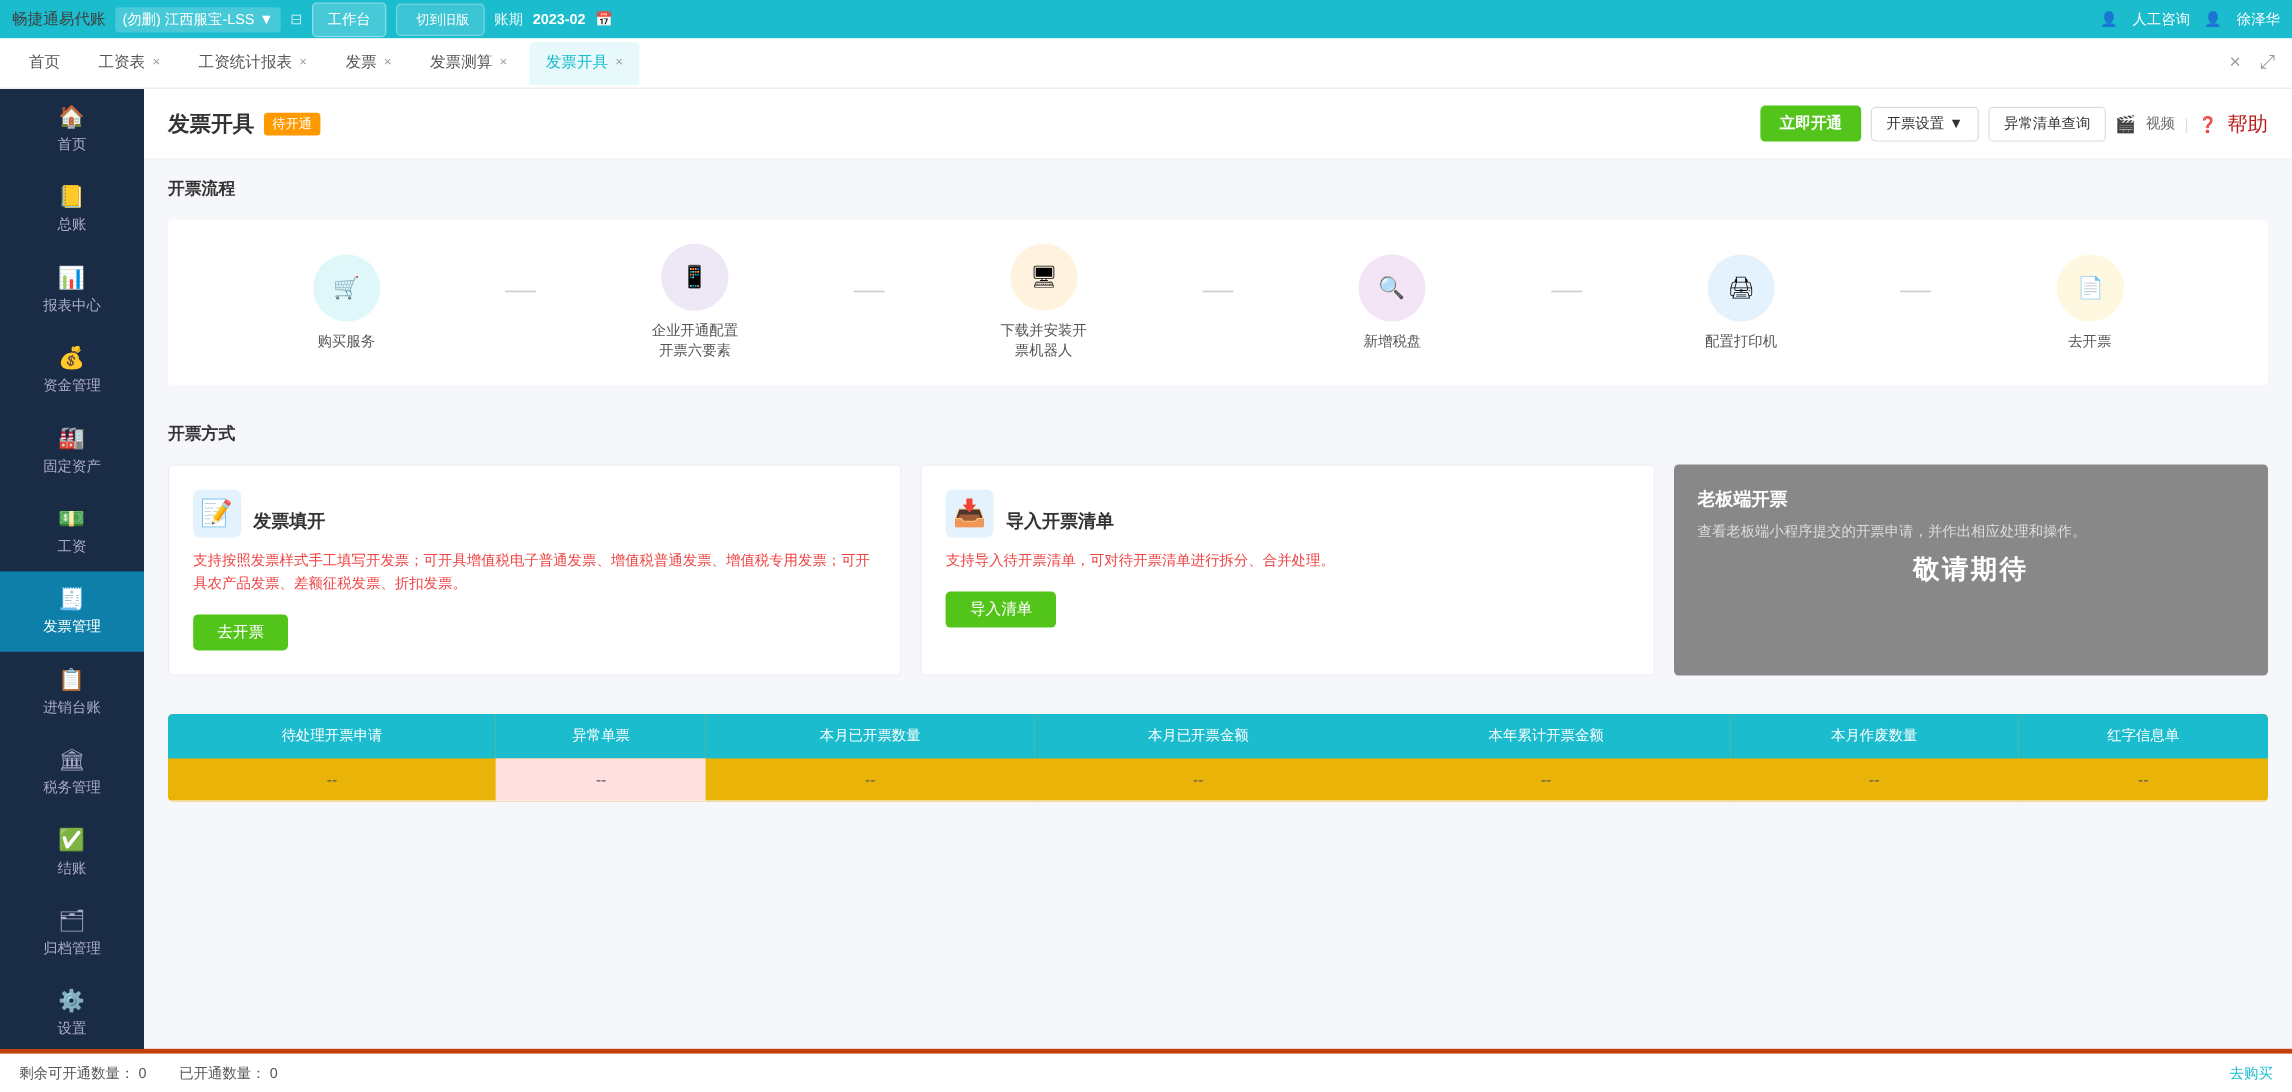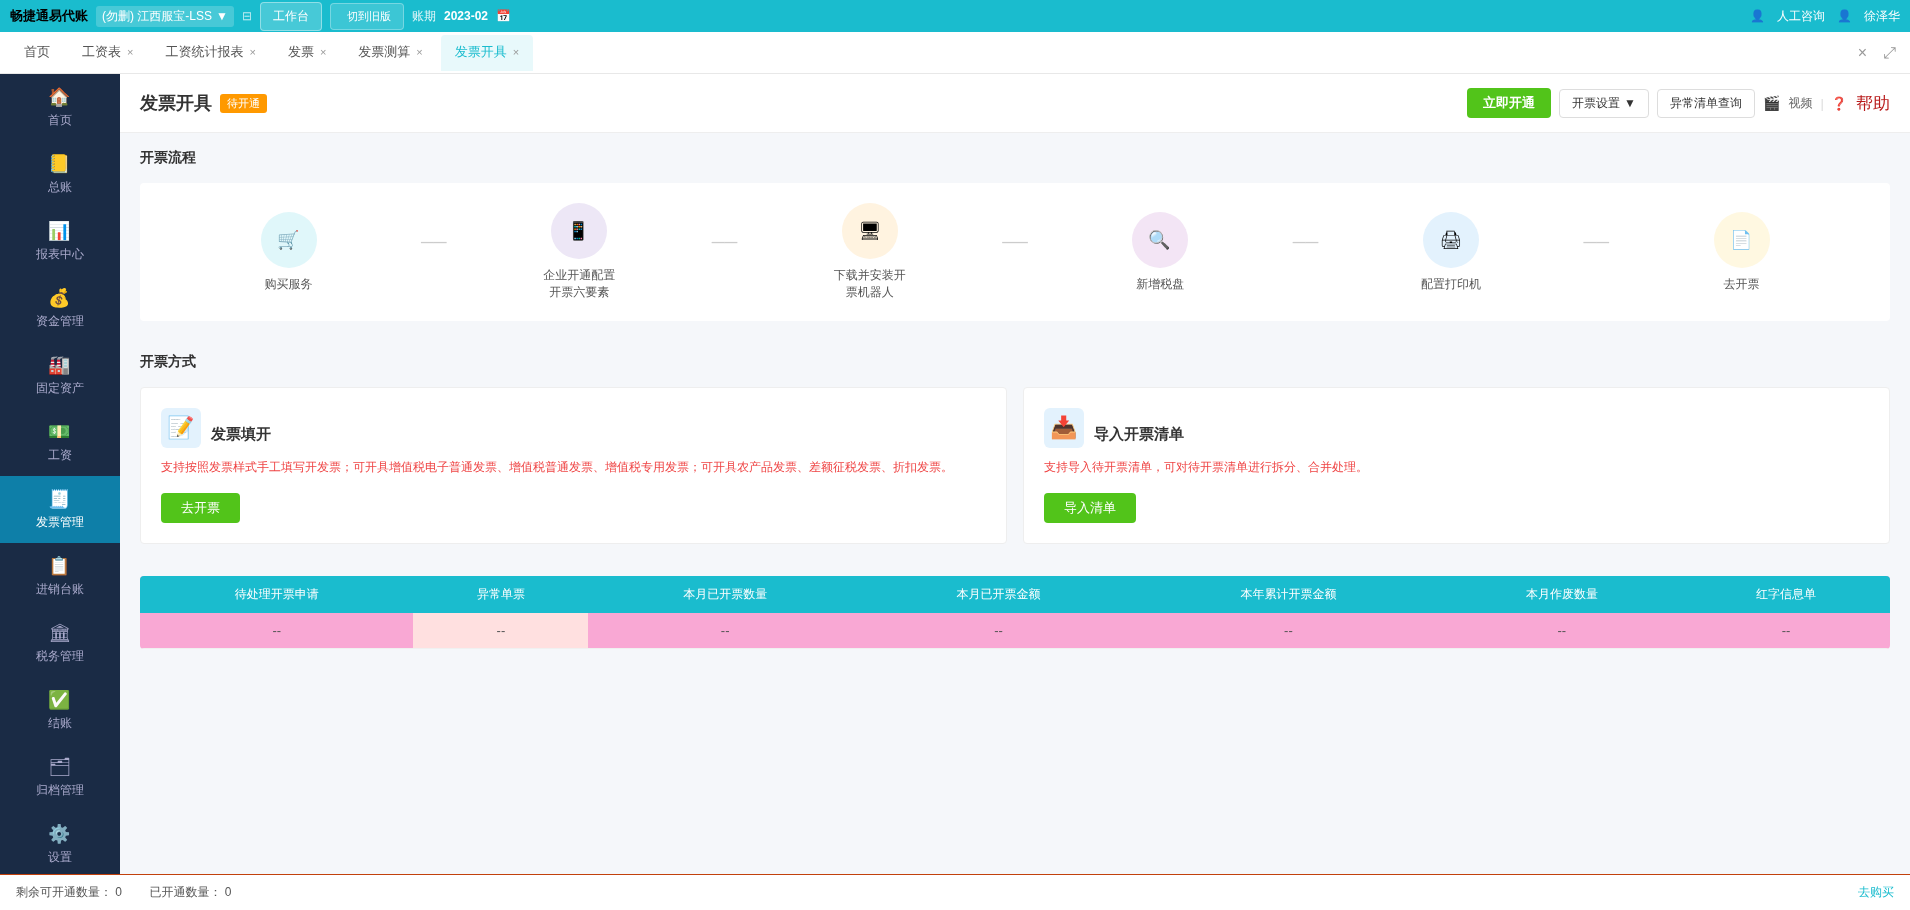--- a/index.html
+++ b/index.html
@@ -1,21 +1,21 @@
 <!DOCTYPE html>
 <html><head>
   <meta charset="utf-8">
   <style>
     * { box-sizing: border-box; margin: 0; padding: 0; }
     body { font-family: 'Microsoft YaHei', Arial, sans-serif; font-size: 13px; background: #f5f5f5; display: flex; flex-direction: column; height: 910px; overflow: hidden; }
 
     
     .top-bar { height: 32px; background: #1abcce; display: flex; align-items: center; justify-content: space-between; padding: 0 10px; color: white; font-size: 12px; flex-shrink: 0; }
     .top-bar-left { display: flex; align-items: center; gap: 8px; }
-    .app-logo { font-size: 13px; font-weight: bold; color: #000000; text-align: center; }
+    .app-logo { font-size: 13px; font-weight: normal; color: #404040; text-align: center; }
     .company-select { background: rgba(255,255,255,0.2); border: none; color: white; padding: 2px 6px; border-radius: 3px; font-size: 12px; display: flex; align-items: center; gap: 4px; cursor: pointer; }
     .top-bar-right { display: flex; align-items: center; gap: 12px; }
 
     
     .header-nav { height: 42px; background: white; border-bottom: 1px solid #e8e8e8; display: flex; align-items: center; padding: 0 10px; gap: 4px; flex-shrink: 0; }
     .nav-tab { padding: 8px 14px; font-size: 13px; color: #555; cursor: pointer; border-bottom: 2px solid transparent; display: flex; align-items: center; gap: 4px; white-space: nowrap; }
     .nav-tab.active { color: #1abcce; background: #e8f9fb; border-radius: 4px 4px 0 0; }
     .nav-tab .close-x { color: #999; font-size: 11px; margin-left: 2px; }
     .nav-tab-home { color: #555; }
 
@@ -65,28 +65,28 @@
     .method-icon { width: 40px; height: 40px; border-radius: 6px; display: flex; align-items: center; justify-content: center; font-size: 22px; }
     .method-title { font-size: 15px; font-weight: bold; color: #333; margin-top: 12px; }
     .method-desc { font-size: 12px; color: #ef4444; line-height: 1.6; margin-bottom: 16px; }
     .btn-go { background: #52c41a; color: white; border: none; padding: 6px 20px; border-radius: 4px; cursor: pointer; font-size: 13px; }
     .old-terminal-card { background: #888; border-radius: 4px; flex: 0.8; display: flex; flex-direction: column; justify-content: space-between; padding: 20px; position: relative; overflow: hidden; }
     .old-terminal-title { color: white; font-size: 15px; font-weight: bold; }
     .old-terminal-desc { color: #ddd; font-size: 12px; line-height: 1.6; }
     .coming-soon { position: absolute; top: 50%; left: 50%; transform: translate(-50%, -50%); font-size: 22px; font-weight: bold; color: white; text-align: center; letter-spacing: 2px; }
 
     
-    .summary-section { background: #f9a8d4; border-radius: 4px; overflow: hidden; }
+    .summary-section { background: #eab308; border-radius: 4px; overflow: hidden; }
     .summary-table { width: 100%; border-collapse: collapse; }
     .summary-table th { background: #1abcce; color: white; padding: 10px 8px; text-align: center; font-size: 12px; font-weight: normal; }
     .summary-table td { padding: 10px 8px; text-align: center; font-size: 13px; color: #555; border-bottom: 1px solid #f0f0f0; }
     .summary-table td.highlight { background: #ffe0e0; }
 
     
-    .bottom-bar { height: 36px; background: white; border-top: 1px solid #c2410c; display: flex; align-items: center; justify-content: space-between; padding: 0 16px; font-size: 12px; color: #555; flex-shrink: 0; }
+    .bottom-bar { height: 36px; background: white; border-top: 4px solid #c2410c; display: flex; align-items: center; justify-content: space-between; padding: 0 16px; font-size: 12px; color: #555; flex-shrink: 0; }
     .bottom-link { color: #1abcce; cursor: pointer; text-decoration: none; }
   </style>
 </head>
 <body>
 
 <div class="top-bar">
   <div class="top-bar-left">
     <span class="app-logo">畅捷通易代账</span>
     <div class="company-select">
       <span>(勿删) 江西服宝-LSS</span>
@@ -293,20 +293,27 @@
           <div class="method-card-header">
             <div class="method-icon" style="background:#e3f2fd;">
               <span>📥</span>
             </div>
             <span class="method-title">导入开票清单</span>
           </div>
           <div class="method-desc">支持导入待开票清单，可对待开票清单进行拆分、合并处理。</div>
           <button class="btn-go">导入清单</button>
         </div>
 
+        <div class="old-terminal-card">
+          <div>
+            <div class="old-terminal-title">老板端开票</div>
+            <div class="old-terminal-desc" style="margin-top:8px;">查看老板端小程序提交的开票申请，并作出相应处理和操作。</div>
+          </div>
+          <div class="coming-soon">敬请期待</div>
+        </div>
 
       </div>
     </div>
 
     <div class="content-section" style="padding-top:0;">
       <div class="summary-section">
         <table class="summary-table">
           <thead>
             <tr>
               <th>待处理开票申请</th>

